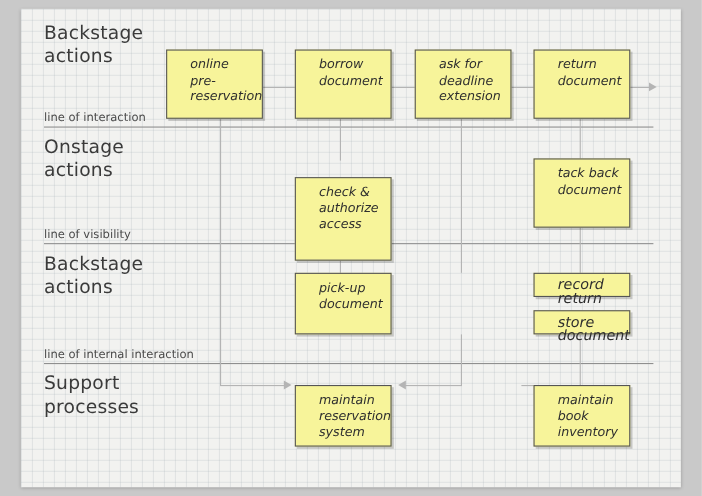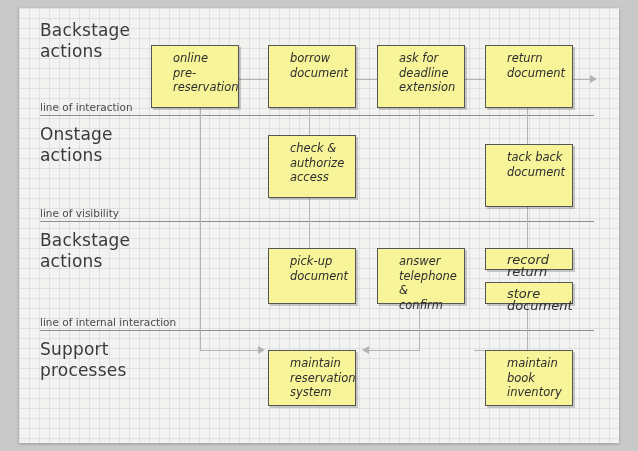--- a/index.html
+++ b/index.html
@@ -150,38 +150,33 @@
   <div class="box" style="left:358px;top:37px;width:88px;height:63px;">
     <span class="txt">ask for
 deadline
 extension</span>
   </div>
   <div class="box" style="left:466px;top:37px;width:88px;height:63px;">
     <span class="txt">return
 document</span>
   </div>
 
-  <div class="box" style="left:249px;top:127px;width:88px;height:63px;">
+  <div class="box" style="left:249px;top:153px;width:88px;height:76px;">
     <span class="txt">check &amp;
 authorize
 access</span>
   </div>
   <div class="box" style="left:466px;top:136px;width:88px;height:63px;">
     <span class="txt">tack back
 document</span>
   </div>
 
   <div class="box" style="left:249px;top:240px;width:88px;height:56px;">
     <span class="txt">pick-up
 document</span>
-  </div>
-  <div class="box" style="left:358px;top:240px;width:88px;height:56px;">
-    <span class="txt">answer
-telephone &amp;
-confirm</span>
   </div>
   <div class="box small" style="left:466px;top:240px;width:88px;height:22px;">
     <span class="txt">record return</span>
   </div>
   <div class="box small" style="left:466px;top:274px;width:88px;height:22px;">
     <span class="txt">store document</span>
   </div>
 
   <div class="box" style="left:249px;top:342px;width:88px;height:56px;">
     <span class="txt">maintain

